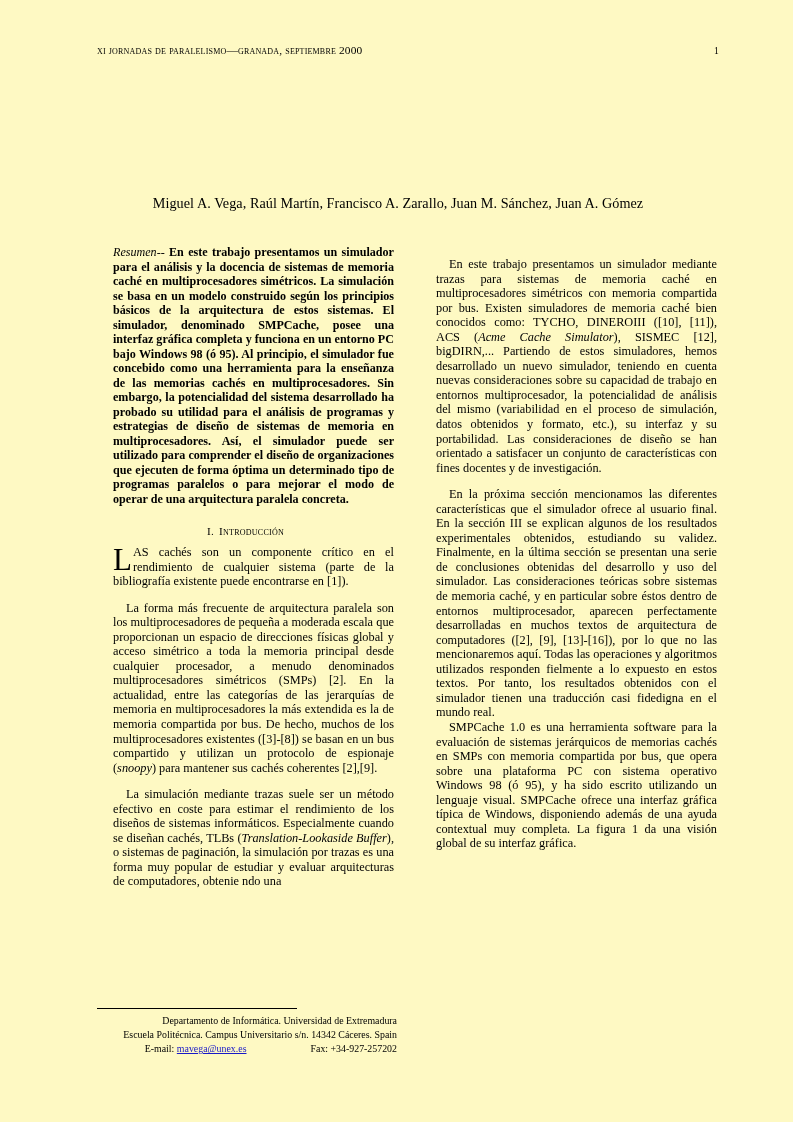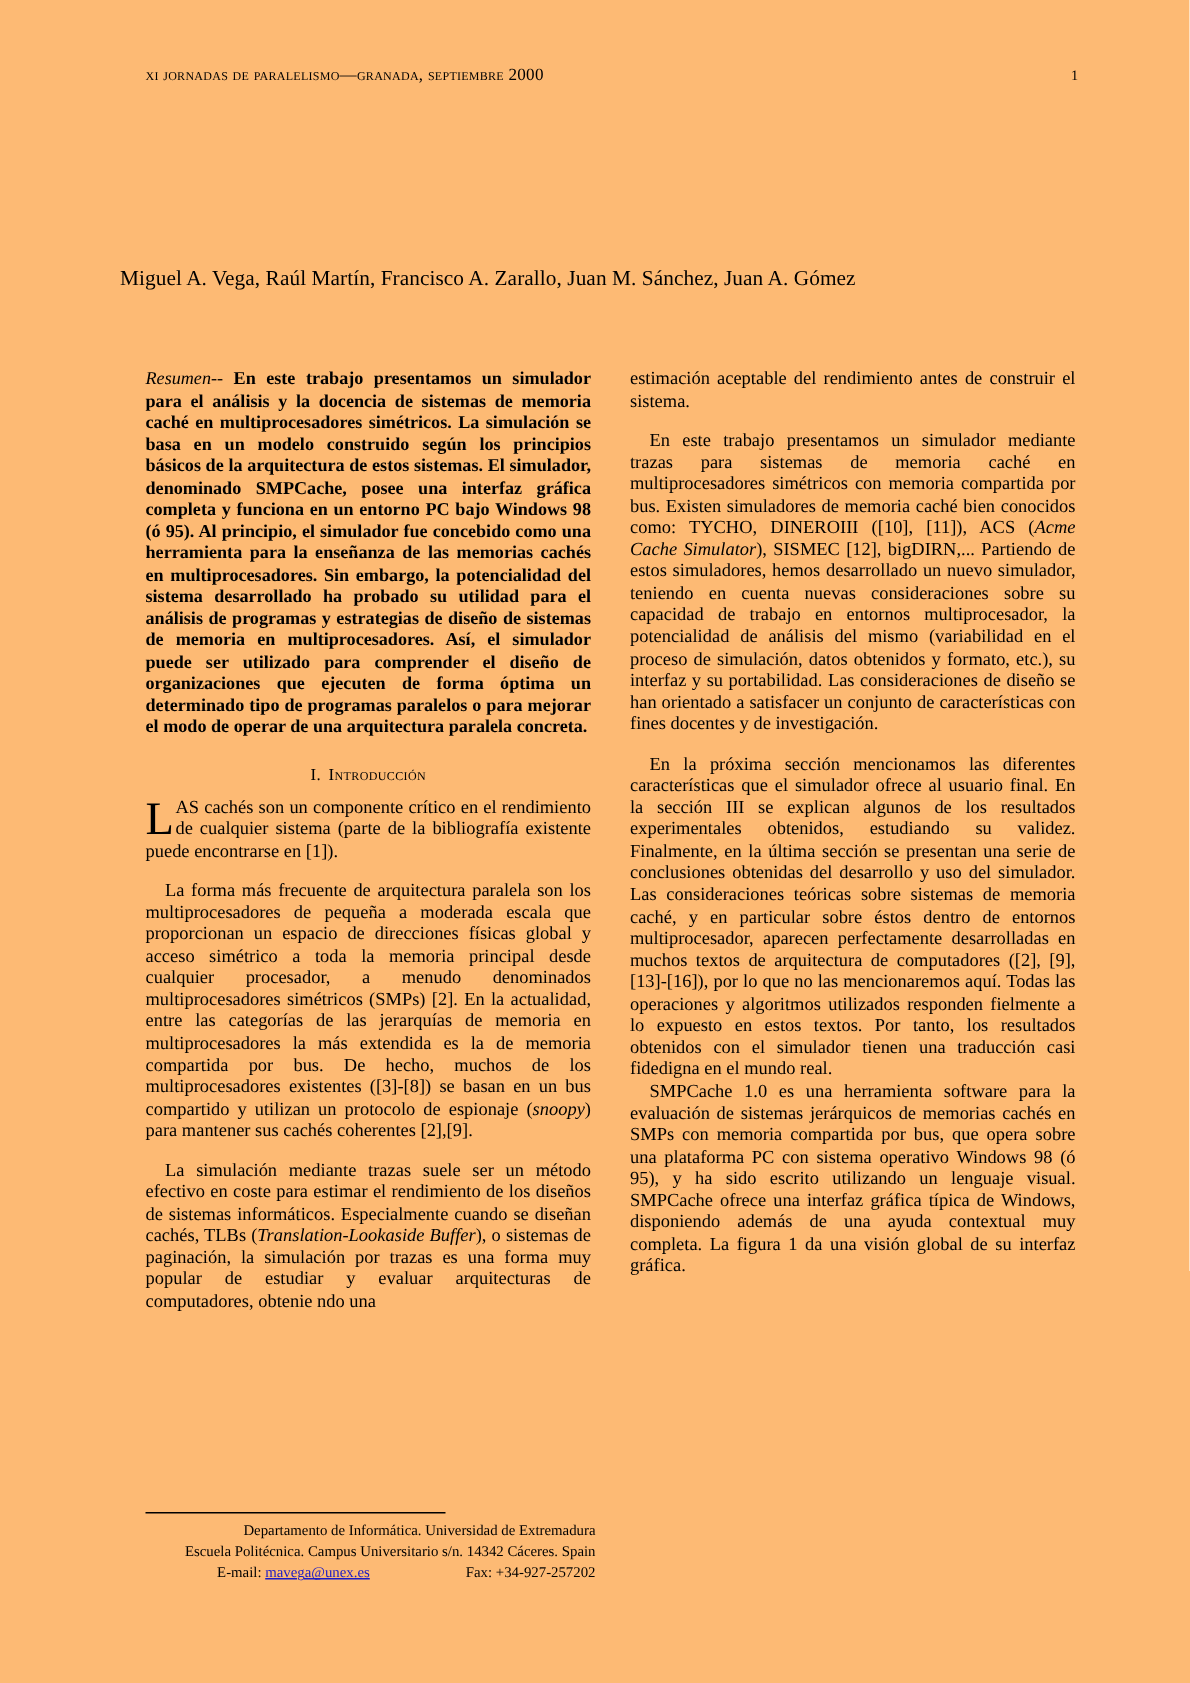--- a/index.html
+++ b/index.html
@@ -4,21 +4,21 @@
 <style>
   html, body {
     margin: 0;
     padding: 0;
     background: #ffffff;
   }
   .page {
     position: relative;
     width: 793px;
     height: 1122px;
-    background: #fdba74;
+    background: #fef9c3;
     font-family: "Liberation Serif", "DejaVu Serif", serif;
     color: #000000;
     overflow: hidden;
     box-sizing: border-box;
     padding-left: 40px;
   }
 
   
   .running-head {
     position: absolute;
@@ -50,43 +50,43 @@
     font-size: 27.5px;
     line-height: 36px;
     font-weight: normal;
     letter-spacing: 0.1px;
   }
   .doc-title .tline { display: block; }
 
   
   .authors {
     position: absolute;
-    top: 178px;
+    top: 195px;
     left: 80px;
     width: 636px;
-    text-align: left;
+    text-align: center;
     font-size: 14.2px;
     letter-spacing: 0.05px;
   }
 
   
   .columns {
     position: absolute;
     top: 245px;
     left: 97px;
     width: 620px;
     display: flex;
     gap: 26px;
   }
   .col {
     width: 297px;
   }
 
   p {
-    margin: 0 0 0 0;
+    margin: 0 0 0 16px;
     font-size: 12.3px;
     line-height: 14.55px;
     text-align: justify;
     text-justify: inter-word;
     hyphens: none;
   }
   p.indent { text-indent: 13px; }
   p.spaced { margin-top: 12px; }
 
   .abstract {
@@ -191,21 +191,20 @@
       <p class="dropcap-para"><span class="dropcap">L</span><span class="smallcaps-run">AS</span><span> cachés son un componente crítico en el rendimiento de cualquier sistema (parte de la bibliografía existente puede encontrarse en [1]).</span></p>
 
       <p class="indent spaced"><span>La forma más frecuente de arquitectura paralela son los multiprocesadores de pequeña a moderada escala que proporcionan un espacio de direcciones físicas global y acceso simétrico a toda la memoria principal desde cualquier procesador, a menudo denominados multiprocesadores simétricos (SMPs) [2]. En la actualidad, entre las categorías de las jerarquías de memoria en multiprocesadores la más extendida es la de memoria compartida por bus. De hecho, muchos de los multiprocesadores existentes ([3]-[8]) se basan en un bus compartido y utilizan un protocolo de espionaje (</span><span class="ital">snoopy</span><span>) para mantener sus cachés coherentes [2],[9].</span></p>
 
       <p class="indent spaced"><span>La simulación mediante trazas suele ser un método efectivo en coste para estimar el rendimiento de los diseños de sistemas informáticos. Especialmente cuando se diseñan cachés, TLBs (</span><span class="ital">Translation-Lookaside Buffer</span><span>), o sistemas de paginación, la simulación por trazas es una forma muy popular de estudiar y evaluar arquitecturas de computadores, obtenie ndo una</span></p>
 
     </div>
 
     <div class="col">
 
-      <p>estimación aceptable del rendimiento antes de construir el sistema.</p>
 
       <p class="indent spaced"><span>En este trabajo presentamos un simulador mediante trazas para sistemas de memoria caché en multiprocesadores simétricos con memoria compartida por bus. Existen simuladores de memoria caché bien conocidos como: TYCHO, DINEROIII ([10], [11]), ACS (</span><span class="ital">Acme Cache Simulator</span><span>), SISMEC [12], bigDIRN,... Partiendo de estos simuladores, hemos desarrollado un nuevo simulador, teniendo en cuenta nuevas consideraciones sobre su capacidad de trabajo en entornos multiprocesador, la potencialidad de análisis del mismo (variabilidad en el proceso de simulación, datos obtenidos y formato, etc.), su interfaz y su portabilidad. Las consideraciones de diseño se han orientado a satisfacer un conjunto de características con fines docentes y de investigación.</span></p>
 
       <p class="indent spaced">En la próxima sección mencionamos las diferentes características que el simulador ofrece al usuario final. En la sección III se explican algunos de los resultados experimentales obtenidos, estudiando su validez. Finalmente, en la última sección se presentan una serie de conclusiones obtenidas del desarrollo y uso del simulador. Las consideraciones teóricas sobre sistemas de memoria caché, y en particular sobre éstos dentro de entornos multiprocesador, aparecen perfectamente desarrolladas en muchos textos de arquitectura de computadores ([2], [9], [13]-[16]), por lo que no las mencionaremos aquí. Todas las operaciones y algoritmos utilizados responden fielmente a lo expuesto en estos textos. Por tanto, los resultados obtenidos con el simulador tienen una traducción casi fidedigna en el mundo real.</p>
 
 
       <p class="indent">SMPCache 1.0 es una herramienta software para la evaluación de sistemas jerárquicos de memorias cachés en SMPs con memoria compartida por bus, que opera sobre una plataforma PC con sistema operativo Windows 98 (ó 95), y ha sido escrito utilizando un lenguaje visual. SMPCache ofrece una interfaz gráfica típica de Windows, disponiendo además de una ayuda contextual muy completa. La figura 1 da una visión global de su interfaz gráfica.</p>
 
     </div>
   </div>

